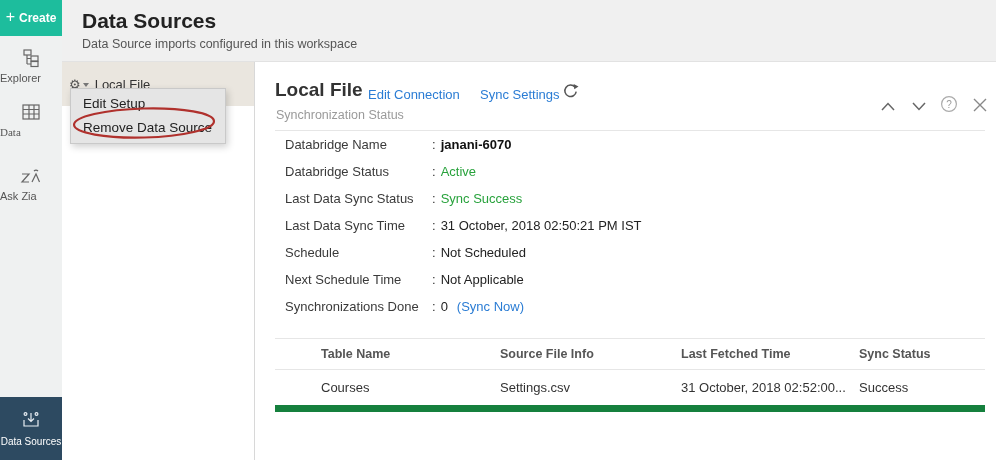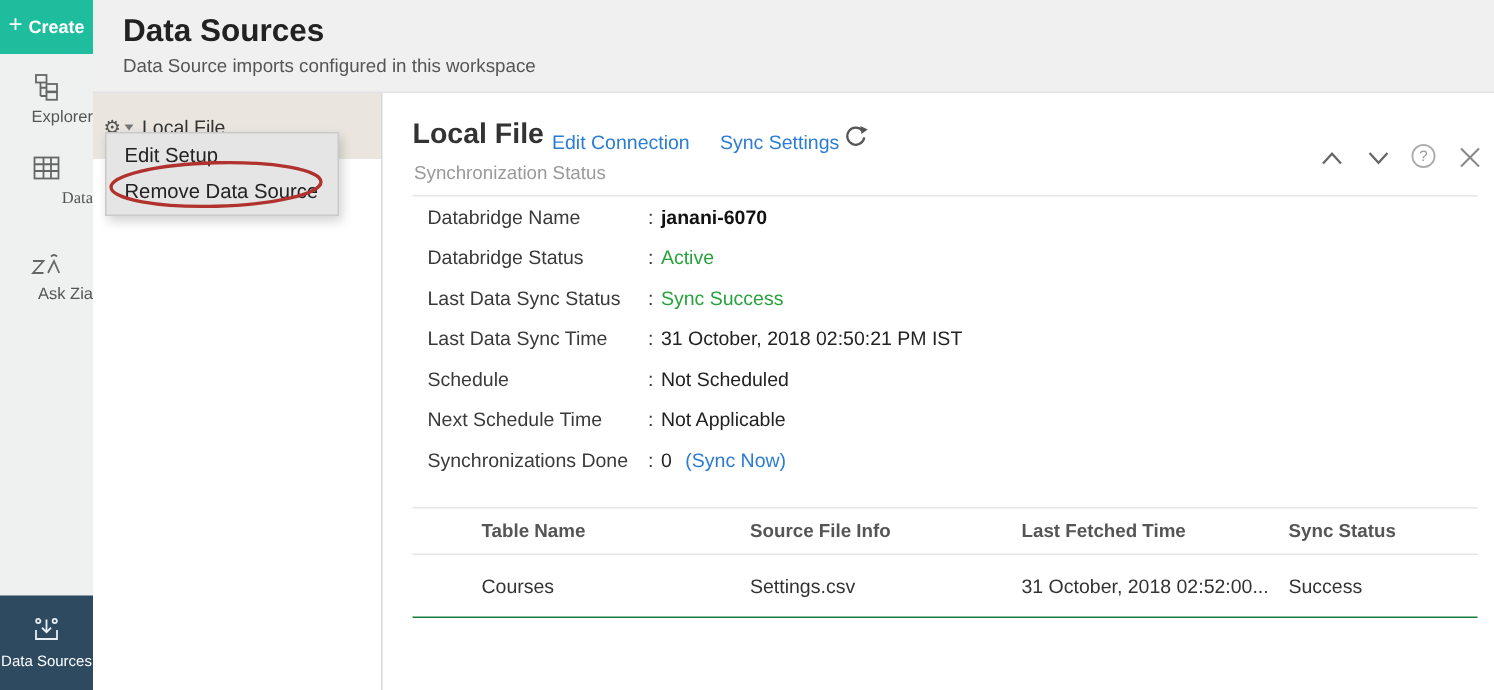--- a/index.html
+++ b/index.html
@@ -5,21 +5,21 @@
   * { margin:0; padding:0; box-sizing:border-box; }
   body { font-family:"Liberation Sans", sans-serif; background:#fff; }
   .app { position:relative; width:996px; height:460px; background:#fff; overflow:hidden; }
 
   
   .sidebar { position:absolute; left:0; top:0; width:62px; height:460px; background:#eff1f1; }
   .create-btn { position:absolute; left:0; top:0; width:62px; height:36px; background:#1dbd9d;
     color:#fff; display:flex; align-items:center; justify-content:center; gap:4px;
     font-size:12px; font-weight:bold; cursor:pointer; }
   .create-btn .plus { font-size:16px; font-weight:normal; line-height:1; margin-top:-2px; }
-  .nav-item { position:absolute; left:0; width:62px; text-align:right; color:#555;
+  .nav-item { position:absolute; left:0; width:62px; text-align:left; color:#555;
     font-size:11px; cursor:pointer; }
   .nav-item svg { display:block; margin:0 auto 3px auto; stroke:#666; fill:none; stroke-width:1.2; }
   .nav-explorer { top:47px; }
   .nav-data { top:101px;font-family:Liberation Serif, serif; }
   .nav-askzia { top:167px; }
   .nav-datasources { position:absolute; left:0; top:397px; width:62px; height:63px;
     background:#2d4a61; color:#fff; display:flex; flex-direction:column; align-items:center;
     justify-content:center; font-size:10px; cursor:pointer; }
   .nav-datasources svg { display:block; margin:0 auto 4px auto; stroke:#e8eef3; fill:none; stroke-width:1.2; }
 
@@ -65,21 +65,21 @@
   .row-label { width:147px; color:#3a3a3a; flex:0 0 147px; }
   .row-colon { color:#333; margin-right:5px; }
   .row-value { color:#222; }
   .v-strong { font-weight:bold; color:#111; }
   .v-green { color:#28a23c; }
   .v-link { color:#2a7cd4; margin-left:9px; cursor:pointer; }
 
   .sync-table { position:absolute; left:19px; top:276px; width:710px; font-size:13px; }
   .table-header { display:flex; align-items:center; height:32px; border-top:1px solid #e6e6e6;
     border-bottom:1px solid #e6e6e6; font-weight:bold; font-size:12.5px; color:#555; padding-left:10px; }
-  .table-row { display:flex; align-items:center; height:42px; border-bottom:1px solid #15803d;
+  .table-row { display:flex; align-items:center; height:42px; border-bottom:7px solid #15803d;
     color:#333; padding-left:10px; cursor:pointer; }
   .tc1 { width:179px;margin-left:36px; } .tc2 { width:181px; } .tc3 { width:178px; } .tc4 { flex:1; }
 </style>
 </head>
 <body>
 
 <div class="app">
 
   <div class="sidebar">
     <div class="create-btn">

